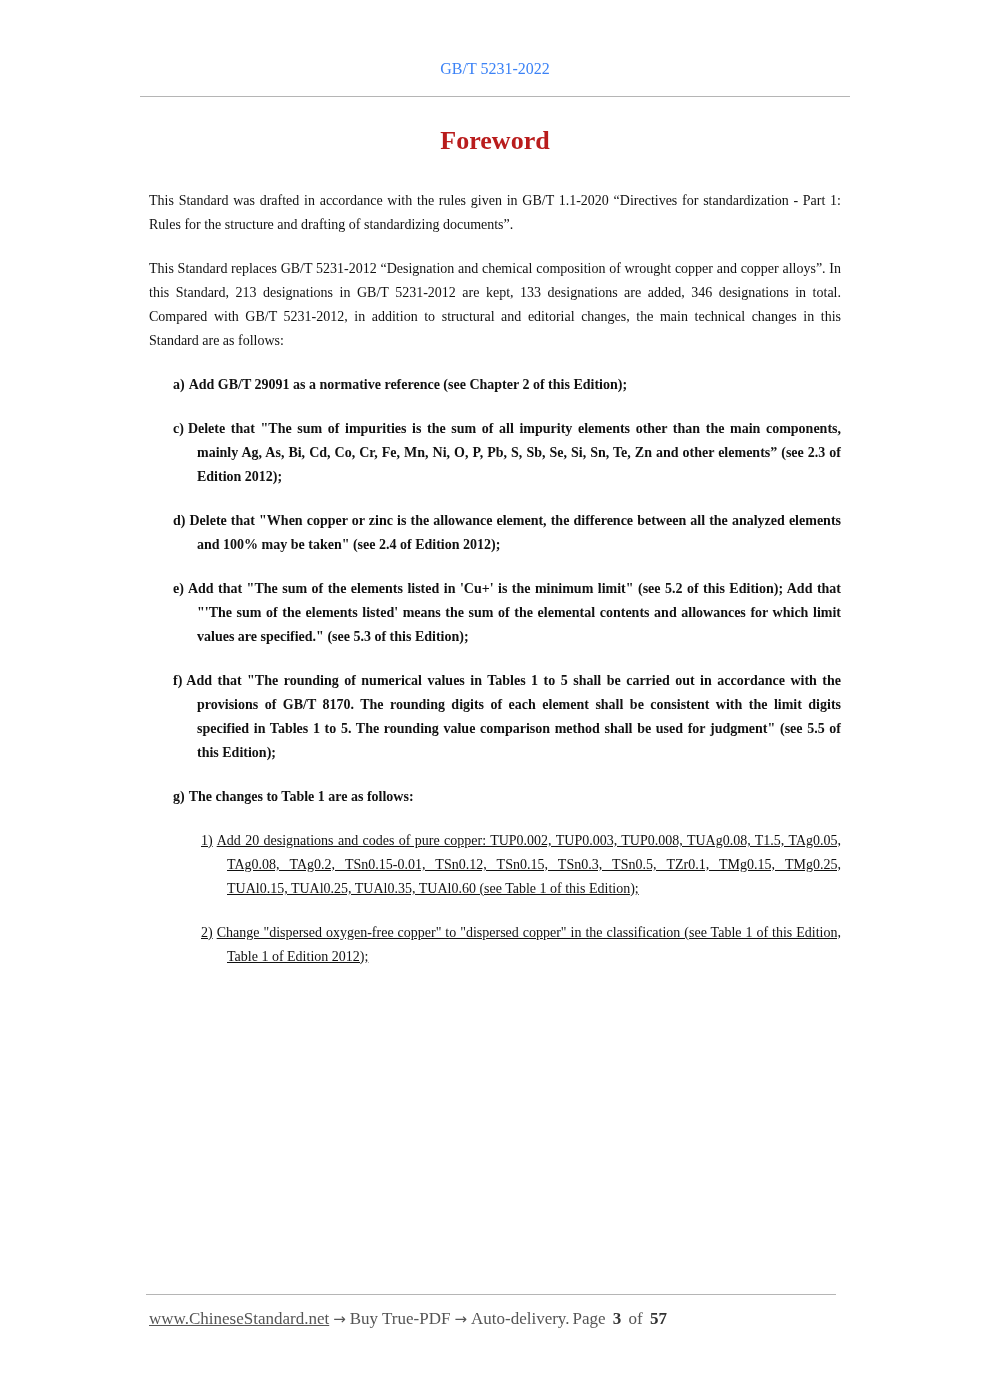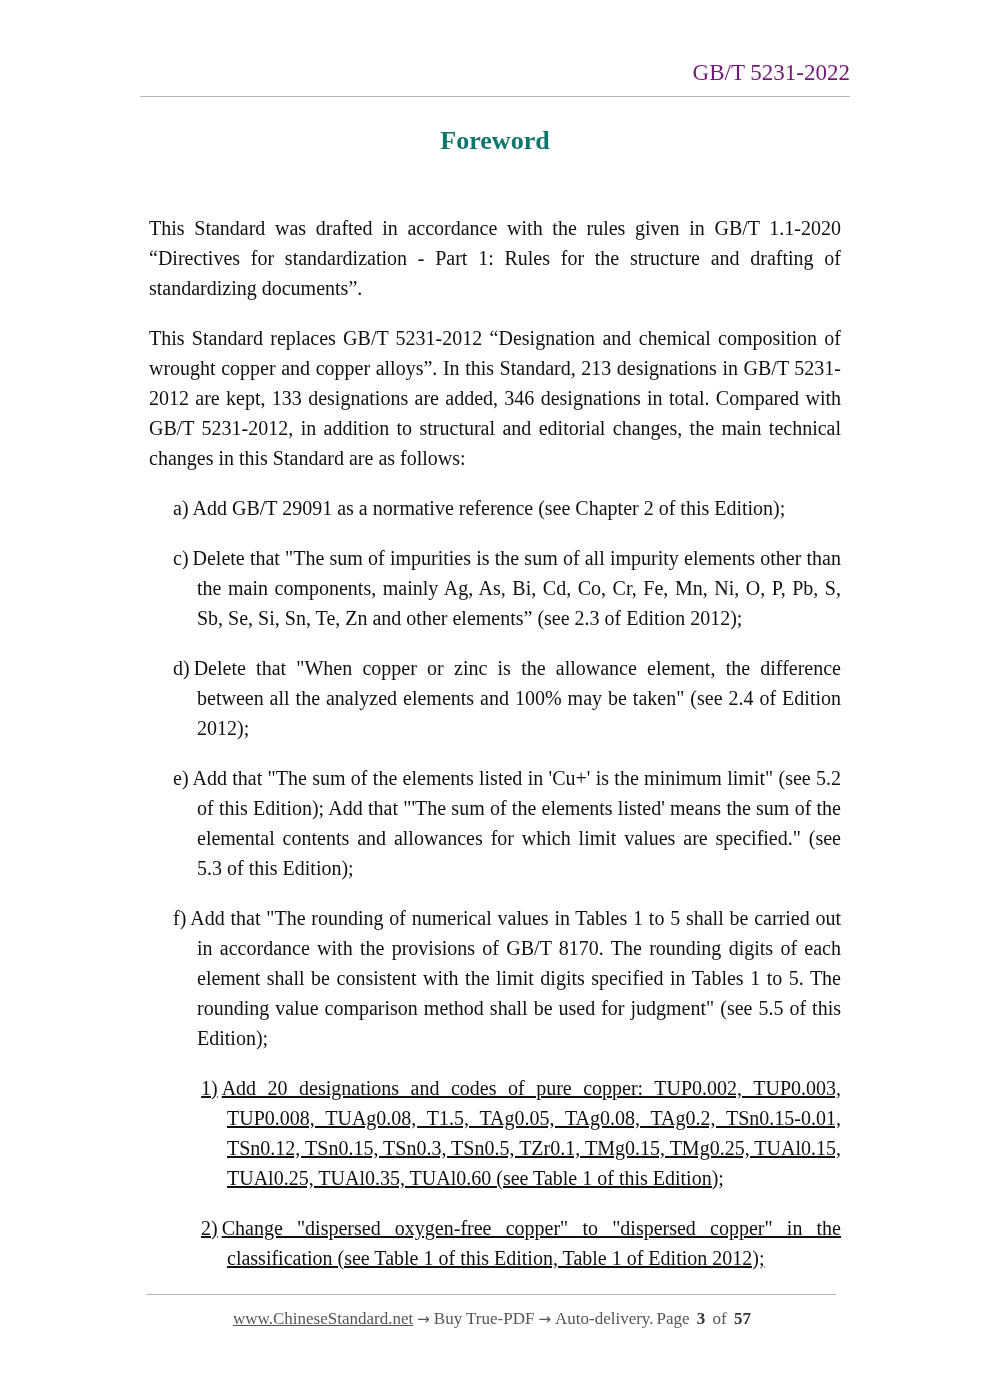--- a/index.html
+++ b/index.html
@@ -13,61 +13,61 @@
       position: relative;
       font-family: "Liberation Serif", "DejaVu Serif", serif;
       color: #111111;
       overflow: hidden;
     }
     .page-header {
       position: absolute;
       left: 140px;
       top: 60px;
       width: 710px;
-      text-align: right;
-      font-size: 23px;
-      color: #701a75;
+      text-align: center;
+      font-size: 16px;
+      color: #3b82f6;
     }
     .header-rule {
       position: absolute;
       left: 140px;
       top: 96px;
       width: 710px;
       height: 0;
       border-top: 1.5px solid #b5b5b5;
     }
     .title {
       position: absolute;
       left: 140px;
       top: 126px;
       width: 710px;
       text-align: center;
       font-size: 26px;
       font-weight: bold;
-      color: #0f766e;
+      color: #b91c1c;
       margin: 0;
     }
     .content {
       position: absolute;
       left: 149px;
       top: 189px;
       width: 692px;
-      font-size: 20px;
-      line-height: 30px;
-      margin-top: 24px;
+      font-size: 14px;
+      line-height: 24px;
     }
     .para {
       margin: 0 0 20px 0;
       text-align: justify;
     }
     .item {
       margin: 0 0 20px 24px;
       padding-left: 24px;
       text-indent: -24px;
       text-align: justify;
+      font-weight: bold;
     }
     .sub-item {
       margin: 0 0 20px 52px;
       padding-left: 26px;
       text-indent: -26px;
       text-align: justify;
       text-decoration: underline;
     }
     .item-label, .sub-label {
       margin-right: 4px;
@@ -81,21 +81,21 @@
       border-top: 1.5px solid #b5b5b5;
     }
     .footer {
       position: absolute;
       left: 149px;
       top: 1309px;
       width: 686px;
       font-size: 17px;
       color: #555555;
       display: flex;
-      justify-content: center;
+      justify-content: flex-start;
       align-items: baseline;
     }
     .footer a {
       color: #555555;
       text-decoration: underline;
     }
     .arrow {
       margin: 0 4px;
       font-family: "DejaVu Sans", sans-serif;
       font-size: 15px;
@@ -117,20 +117,21 @@
 
 <div class="content">
   <p class="para">This Standard was drafted in accordance with the rules given in GB/T 1.1-2020 “Directives for standardization - Part 1: Rules for the structure and drafting of standardizing documents”.</p>
   <p class="para">This Standard replaces GB/T 5231-2012 “Designation and chemical composition of wrought copper and copper alloys”. In this Standard, 213 designations in GB/T 5231-2012 are kept, 133 designations are added, 346 designations in total. Compared with GB/T 5231-2012, in addition to structural and editorial changes, the main technical changes in this Standard are as follows:</p>
 
   <p class="item"><span class="item-label">a)</span><span>Add GB/T 29091 as a normative reference (see Chapter 2 of this Edition);</span></p>
   <p class="item"><span class="item-label">c)</span><span>Delete that "The sum of impurities is the sum of all impurity elements other than the main components, mainly Ag, As, Bi, Cd, Co, Cr, Fe, Mn, Ni, O, P, Pb, S, Sb, Se, Si, Sn, Te, Zn and other elements” (see 2.3 of Edition 2012);</span></p>
   <p class="item"><span class="item-label">d)</span><span>Delete that "When copper or zinc is the allowance element, the difference between all the analyzed elements and 100% may be taken" (see 2.4 of Edition 2012);</span></p>
   <p class="item"><span class="item-label">e)</span><span>Add that "The sum of the elements listed in 'Cu+' is the minimum limit" (see 5.2 of this Edition); Add that "'The sum of the elements listed' means the sum of the elemental contents and allowances for which limit values are specified." (see 5.3 of this Edition);</span></p>
   <p class="item"><span class="item-label">f)</span><span>Add that "The rounding of numerical values in Tables 1 to 5 shall be carried out in accordance with the provisions of GB/T 8170. The rounding digits of each element shall be consistent with the limit digits specified in Tables 1 to 5. The rounding value comparison method shall be used for judgment" (see 5.5 of this Edition);</span></p>
+  <p class="item"><span class="item-label">g)</span><span>The changes to Table 1 are as follows:</span></p>
 
   <p class="sub-item"><span class="sub-label">1)</span><span>Add 20 designations and codes of pure copper: TUP0.002, TUP0.003, TUP0.008, TUAg0.08, T1.5, TAg0.05, TAg0.08, TAg0.2, TSn0.15-0.01, TSn0.12, TSn0.15, TSn0.3, TSn0.5, TZr0.1, TMg0.15, TMg0.25, TUAl0.15, TUAl0.25, TUAl0.35, TUAl0.60 (see Table 1 of this Edition);</span></p>
   <p class="sub-item"><span class="sub-label">2)</span><span>Change "dispersed oxygen-free copper" to "dispersed copper" in the classification (see Table 1 of this Edition, Table 1 of Edition 2012);</span></p>
 </div>
 
 <div class="footer-rule"></div>
 
 <div class="footer">
   <div class="footer-left">
     <a>www.ChineseStandard.net</a><span class="arrow">→</span><span>Buy True-PDF</span><span class="arrow">→</span><span>Auto-delivery.</span>

